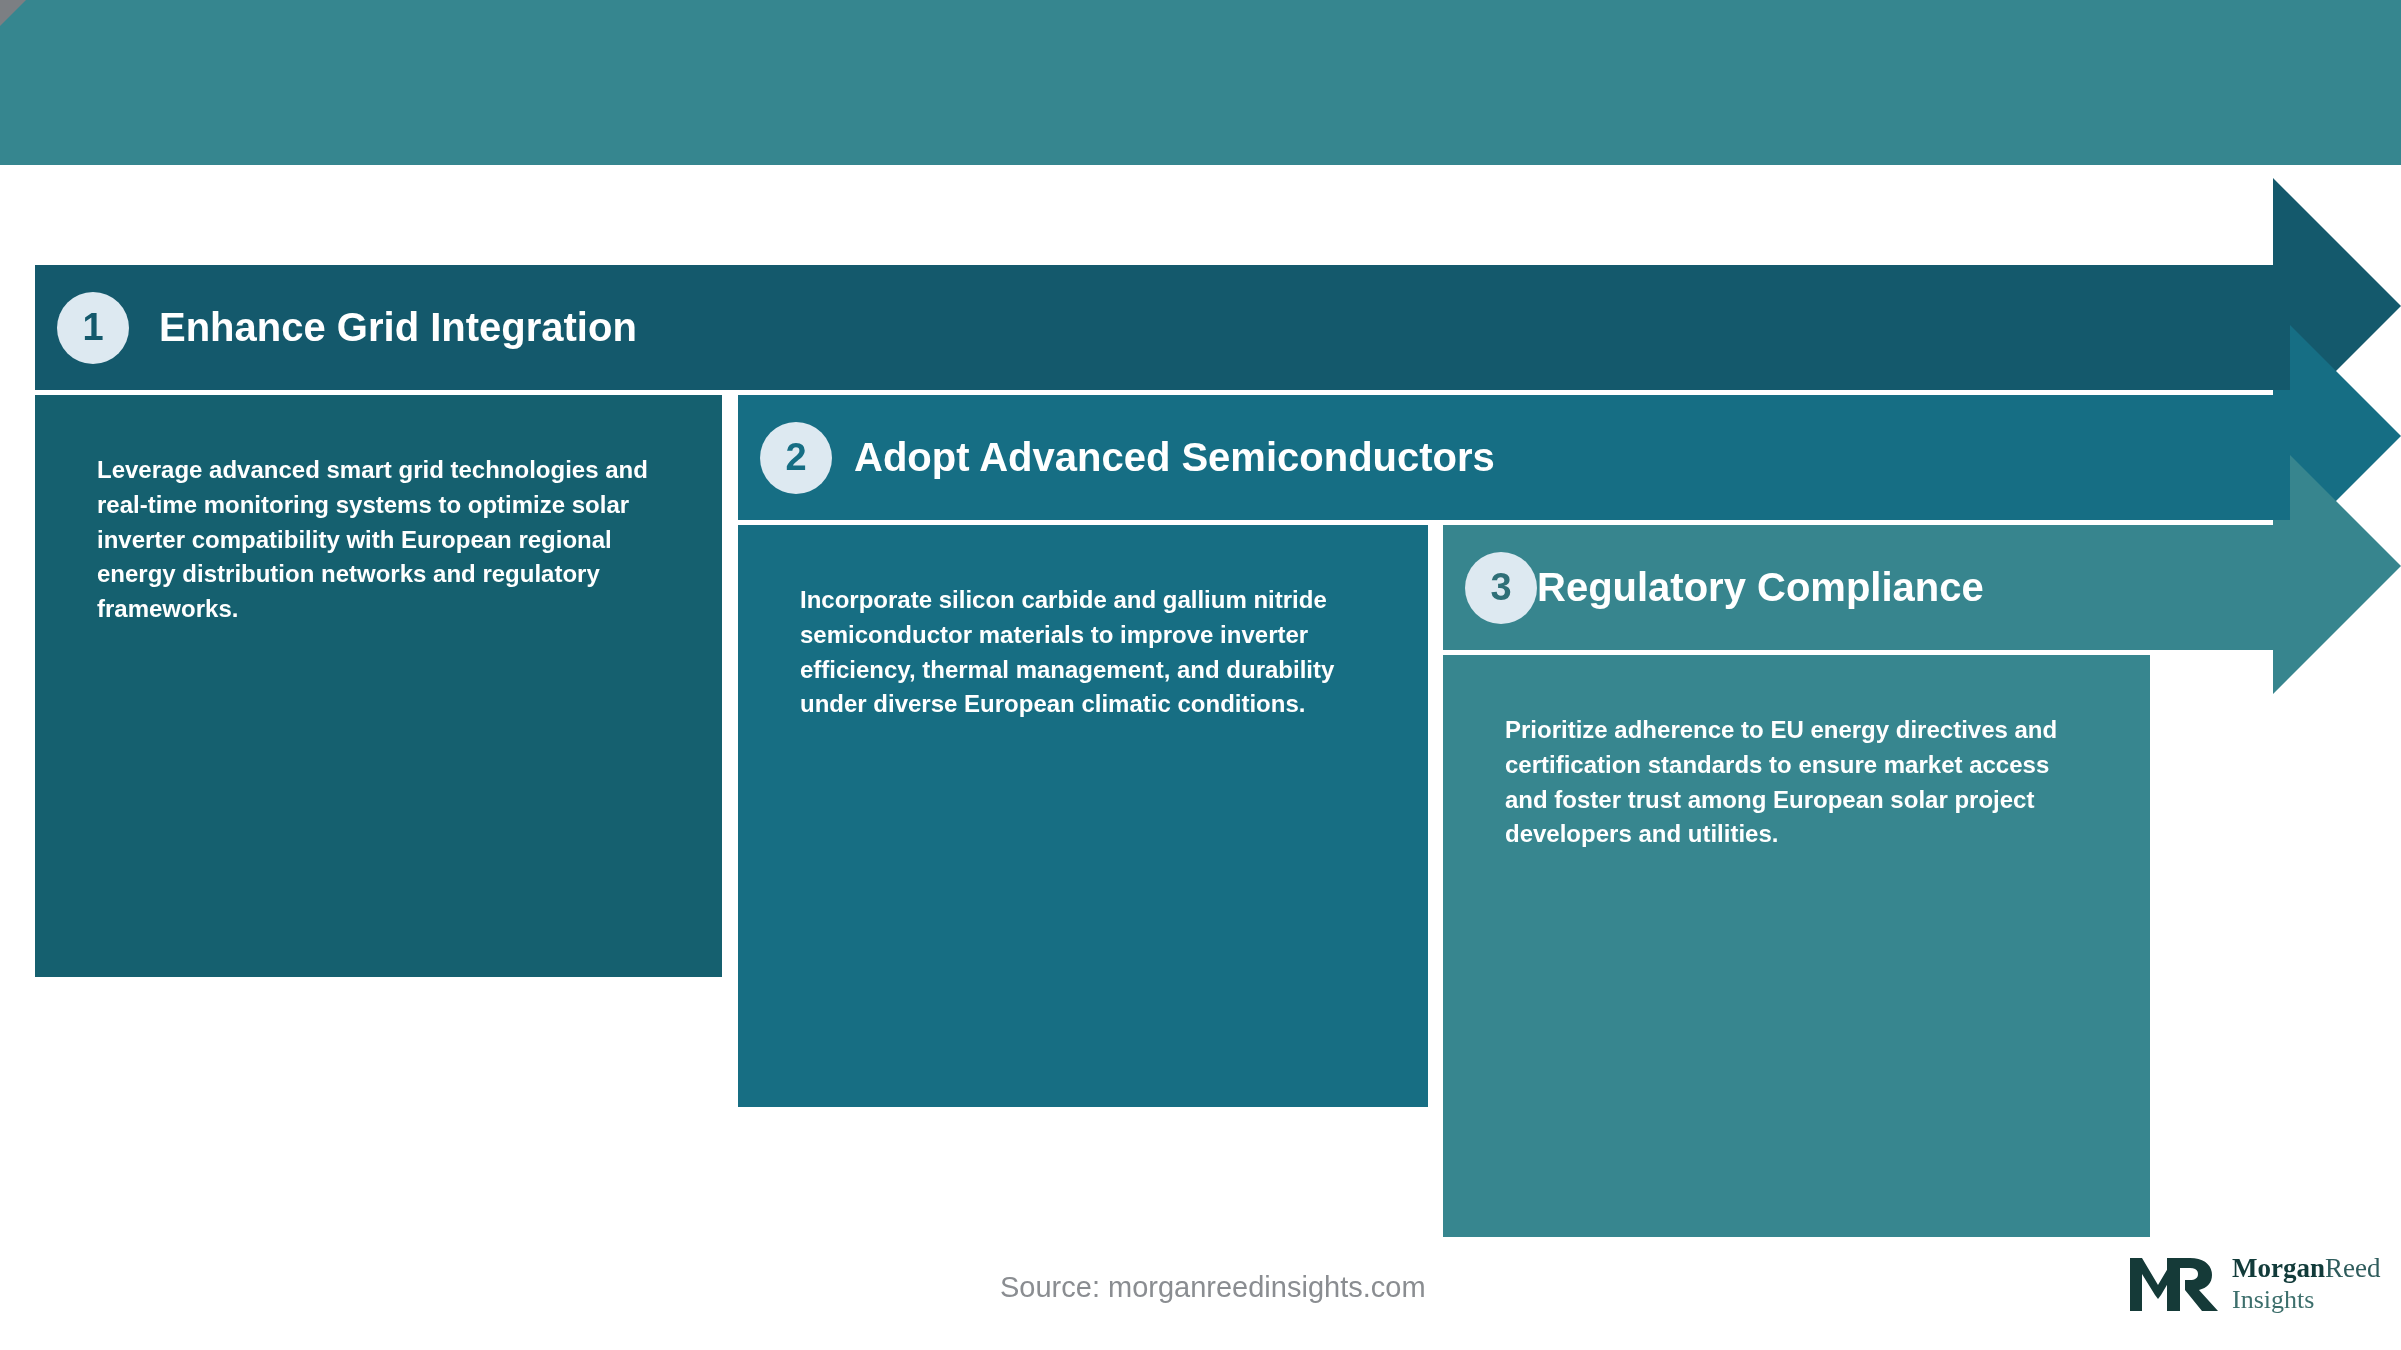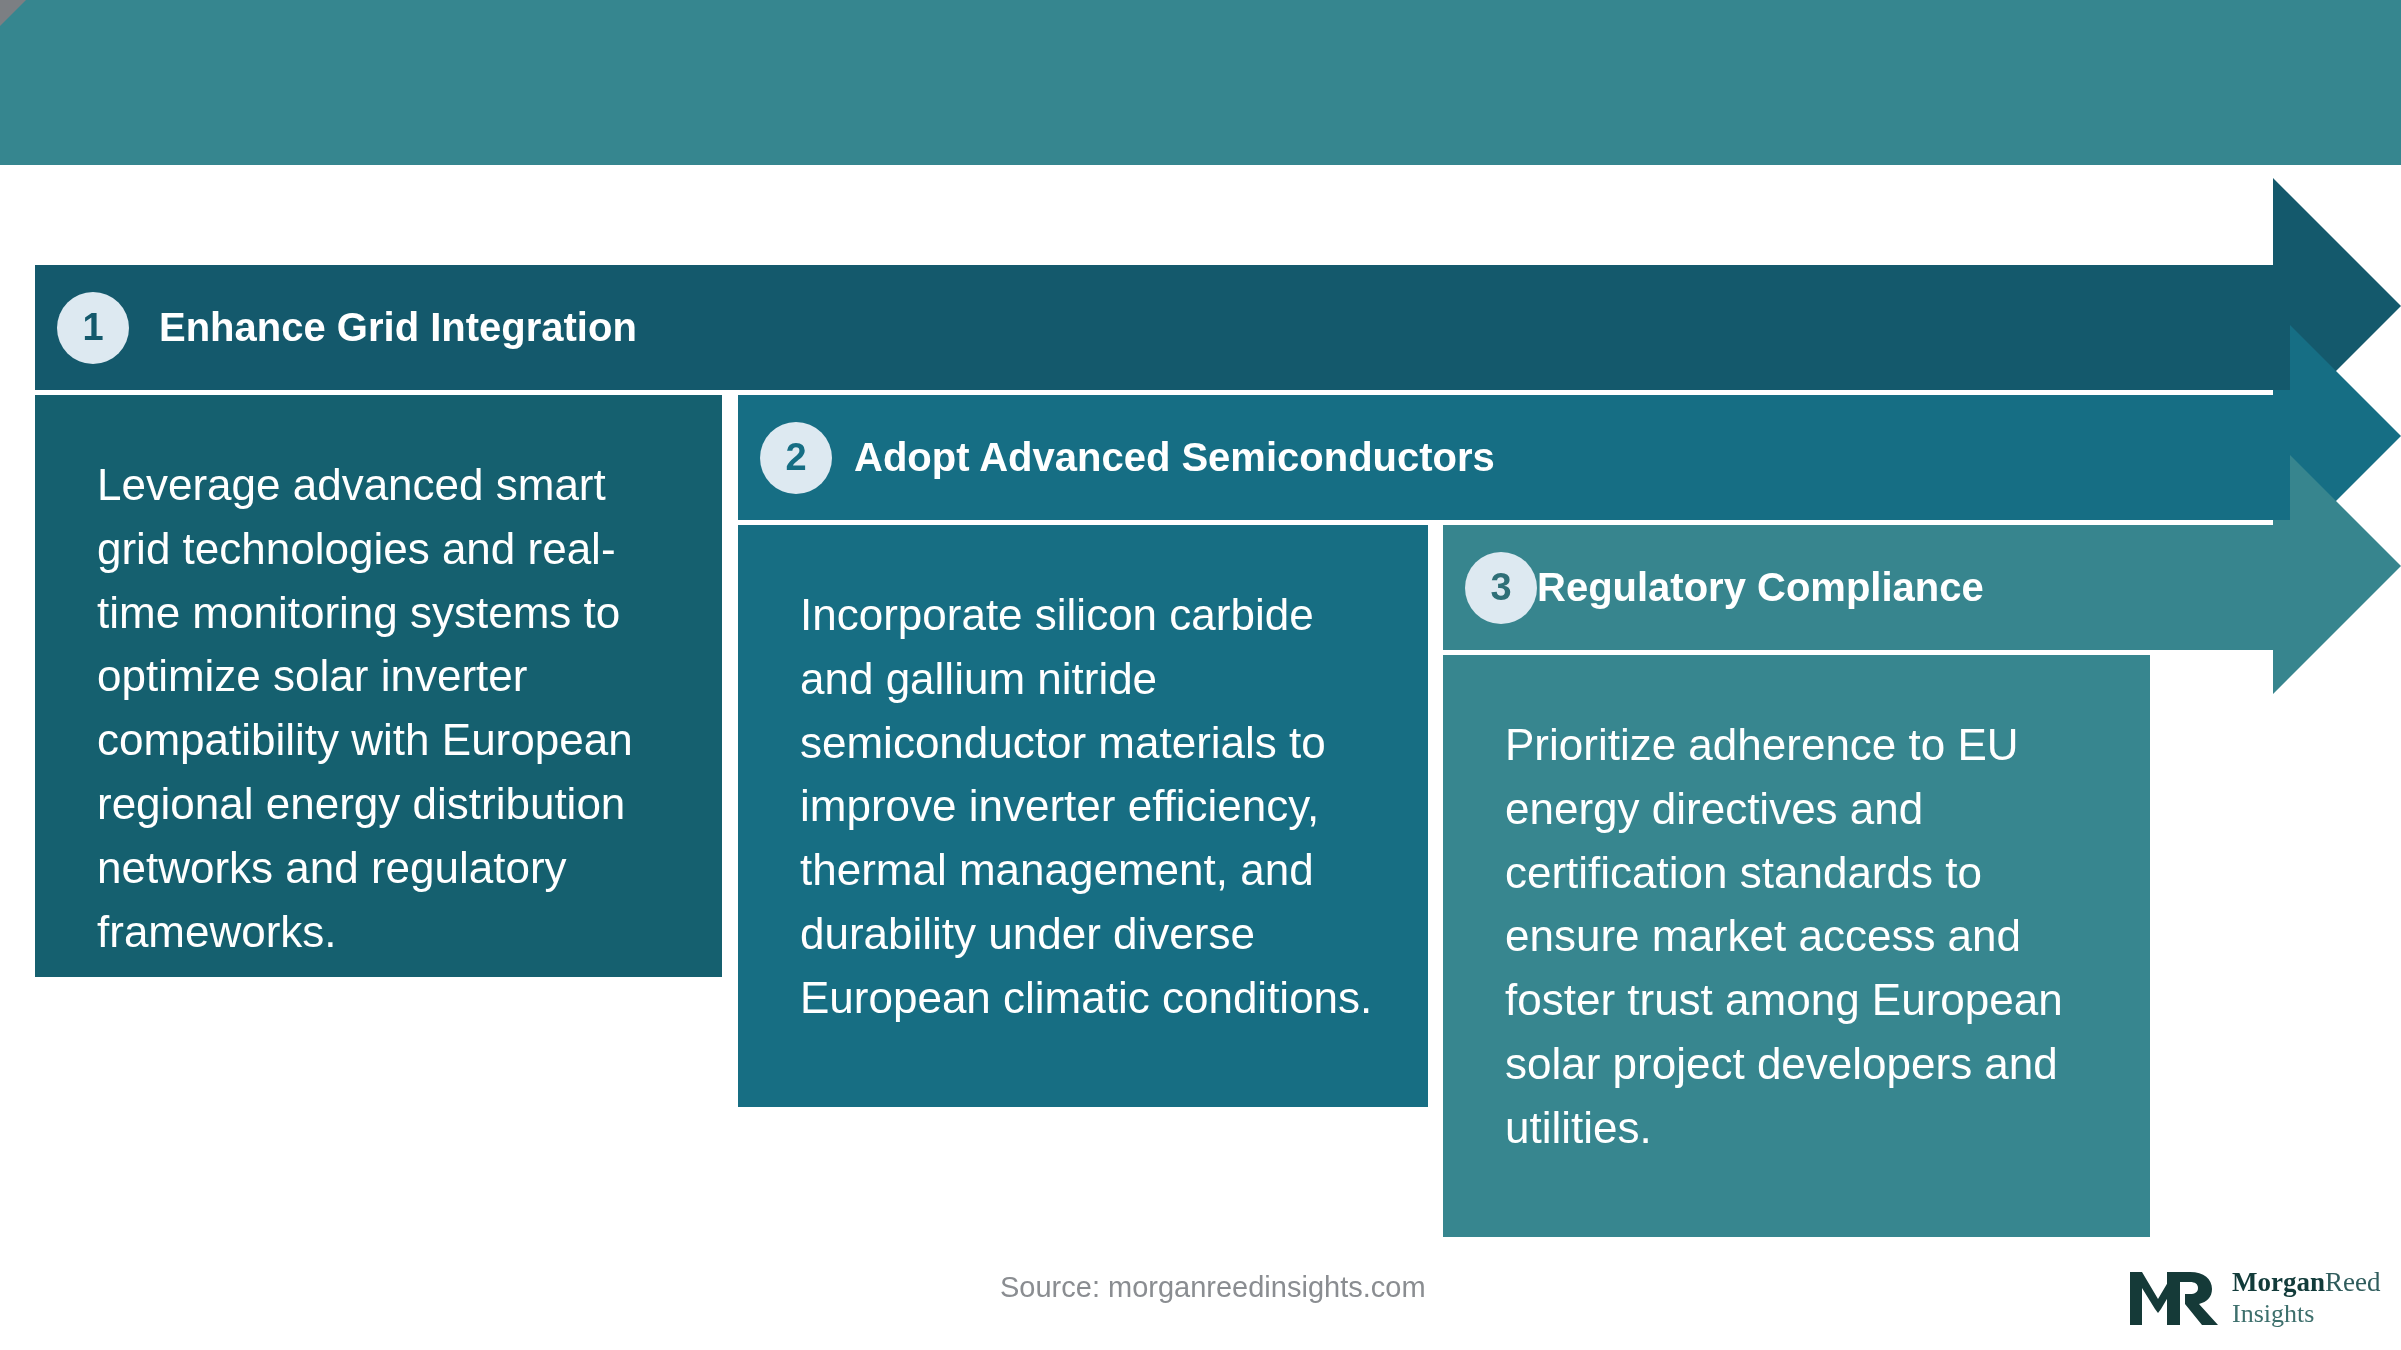--- a/index.html
+++ b/index.html
@@ -74,38 +74,39 @@
   #band3{left:1443px;top:525px;width:847px;height:125px;background:#37858e;padding-left:22px;}
   #band3 .num{color:#2e6f77;}
   #band3 .band-title{}
 
   
   .panel{
     position:absolute;
     box-sizing:border-box;
     padding:58px 54px 0 62px;
     color:#ffffff;
-    font-size:44px;
+    font-size:24px;
     line-height:1.45;
+    font-weight:bold;
   }
   #panel1{left:35px;top:395px;width:687px;height:582px;background:#15606f;}
   #panel2{left:738px;top:525px;width:690px;height:582px;background:#176e83;}
   #panel3{left:1443px;top:655px;width:707px;height:582px;background:#37868f;}
 
   
   .source{
     position:absolute;left:1000px;top:1271px;
     font-size:29px;color:#8a8d91;
     white-space:nowrap;
   }
 
   .logo{
     position:absolute;left:2128px;top:1255px;
     width:240px;height:72px;
-    display:flex;align-items:flex-end;
+    display:flex;align-items:flex-start;
   }
   .logo-mark{flex:0 0 auto;}
   .logo-words{
     margin-left:12px;
     display:flex;flex-direction:column;
     justify-content:center;line-height:1.0;
   }
   .logo-line1{
     font-family:"Liberation Serif", serif;
     font-size:27px;color:#123b3a;white-space:nowrap;

